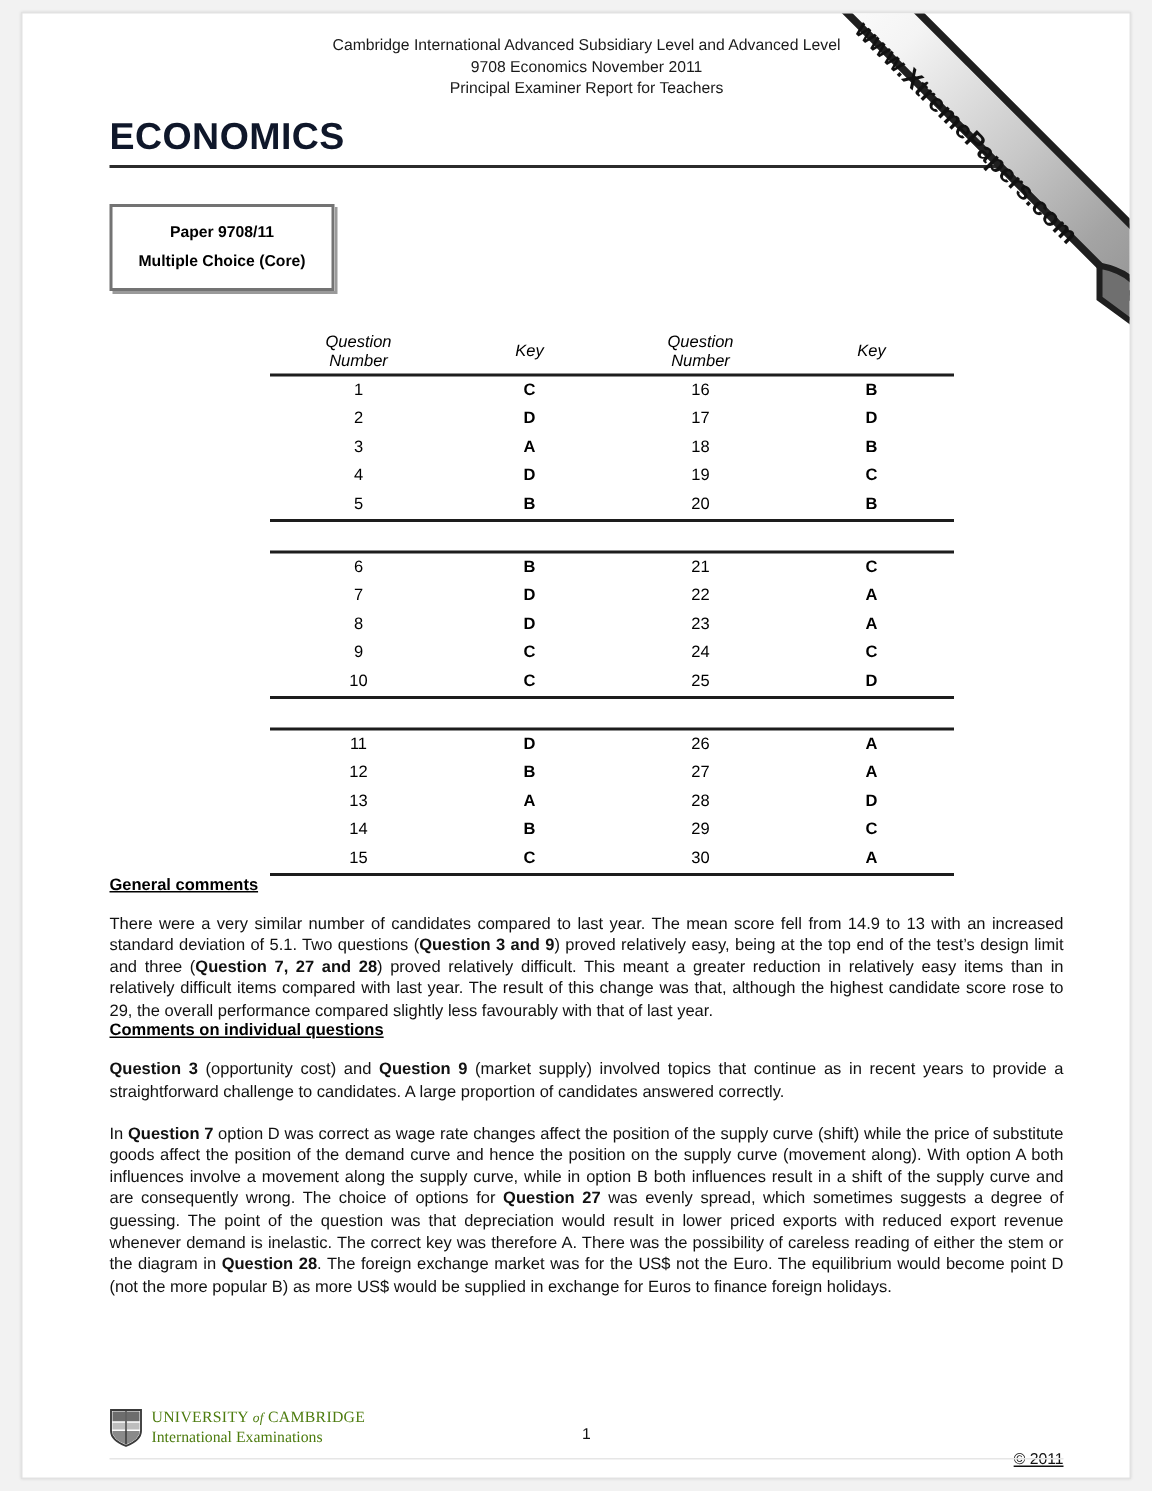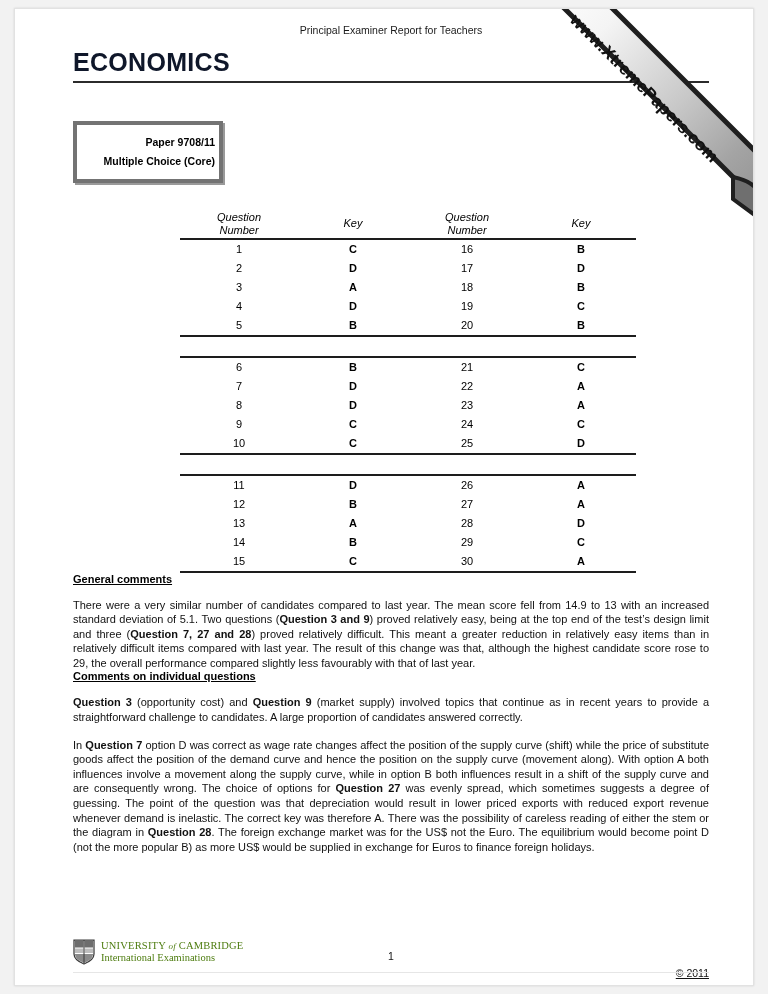--- a/index.html
+++ b/index.html
@@ -50,25 +50,25 @@
     color: #0f172a;
   }
   .title-rule {
     border-top: 2px solid #2b2b2b;
     margin-top: 4px;
     width: 636px;
   }
 
   
   .paper-box {
-    margin-top: 38px;
+    margin-top: 24px;
     width: 150px;
-    border: 4px solid #737373;
+    border: 2px solid #737373;
     padding: 8px 4px 8px 4px;
-    text-align: right;
+    text-align: center;
     font-size: 10.5px;
     font-weight: bold;
     line-height: 19px;
     box-shadow: 2px 2px 0 #9a9a9a;
     box-sizing: border-box;
   }
 
   
   .key-table-wrap {
     margin-top: 28px;
@@ -200,20 +200,22 @@
   }
 </style>
 </head>
 <body>
 
 <div class="page">
 
   <div class="content">
 
     <div class="doc-header">
+      <div>Cambridge International Advanced Subsidiary Level and Advanced Level</div>
+      <div>9708 Economics November 2011</div>
       <div>Principal Examiner Report for Teachers</div>
     </div>
 
     <div class="main-title">ECONOMICS</div>
     <div class="title-rule"></div>
 
     <div class="paper-box">
       <div>Paper 9708/11</div>
       <div>Multiple Choice (Core)</div>
     </div>

